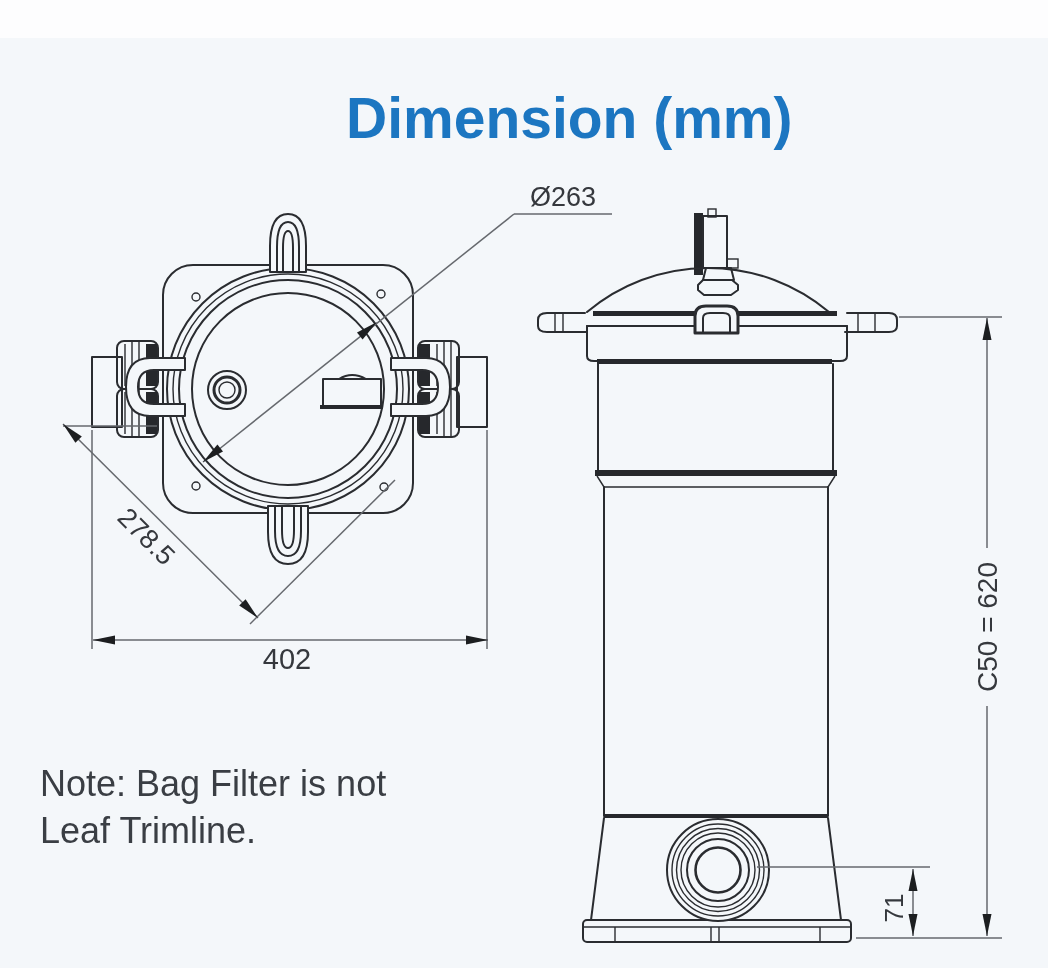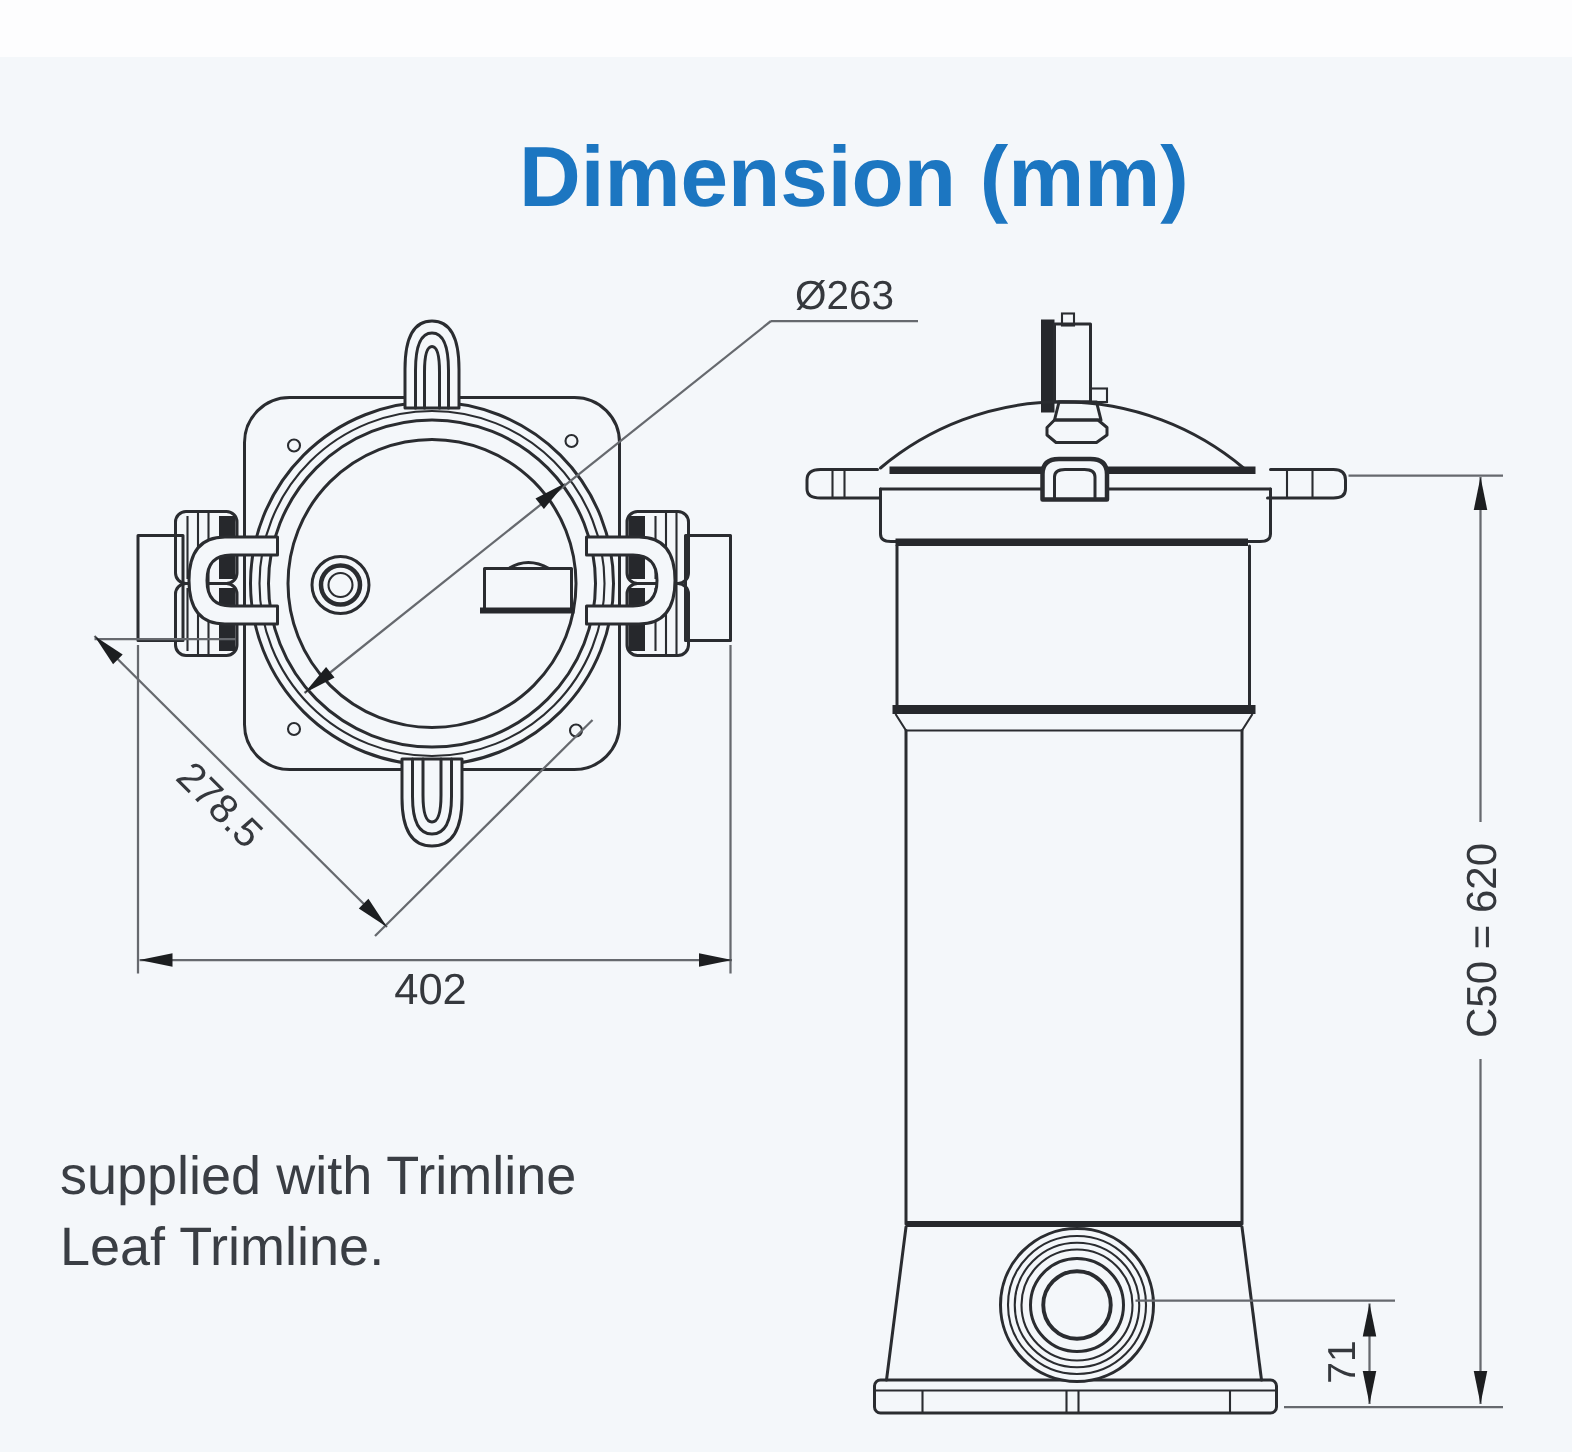--- a/index.html
+++ b/index.html
@@ -206,16 +206,16 @@
         <line class="dim" x1="757" y1="867" x2="930" y2="867"></line>
         <line class="dim" x1="913" y1="869" x2="913" y2="936"></line>
         <polygon class="arrow" points="913,869 908.5,891 917.5,891"></polygon>
         <polygon class="arrow" points="913,936 908.5,914 917.5,914"></polygon>
         <text class="dimtext" x="903" y="908" text-anchor="middle" transform="rotate(-90 903 908)" style="font-size:26px">71</text>
       </g>
     </g>
   </svg>
 
   <div class="note">
-    <span>supplied with Trimline</span>
+    <span>Note: Bag Filter is not</span>
     <span>Leaf Trimline.</span>
   </div>
 </div>
 
 </body></html>

